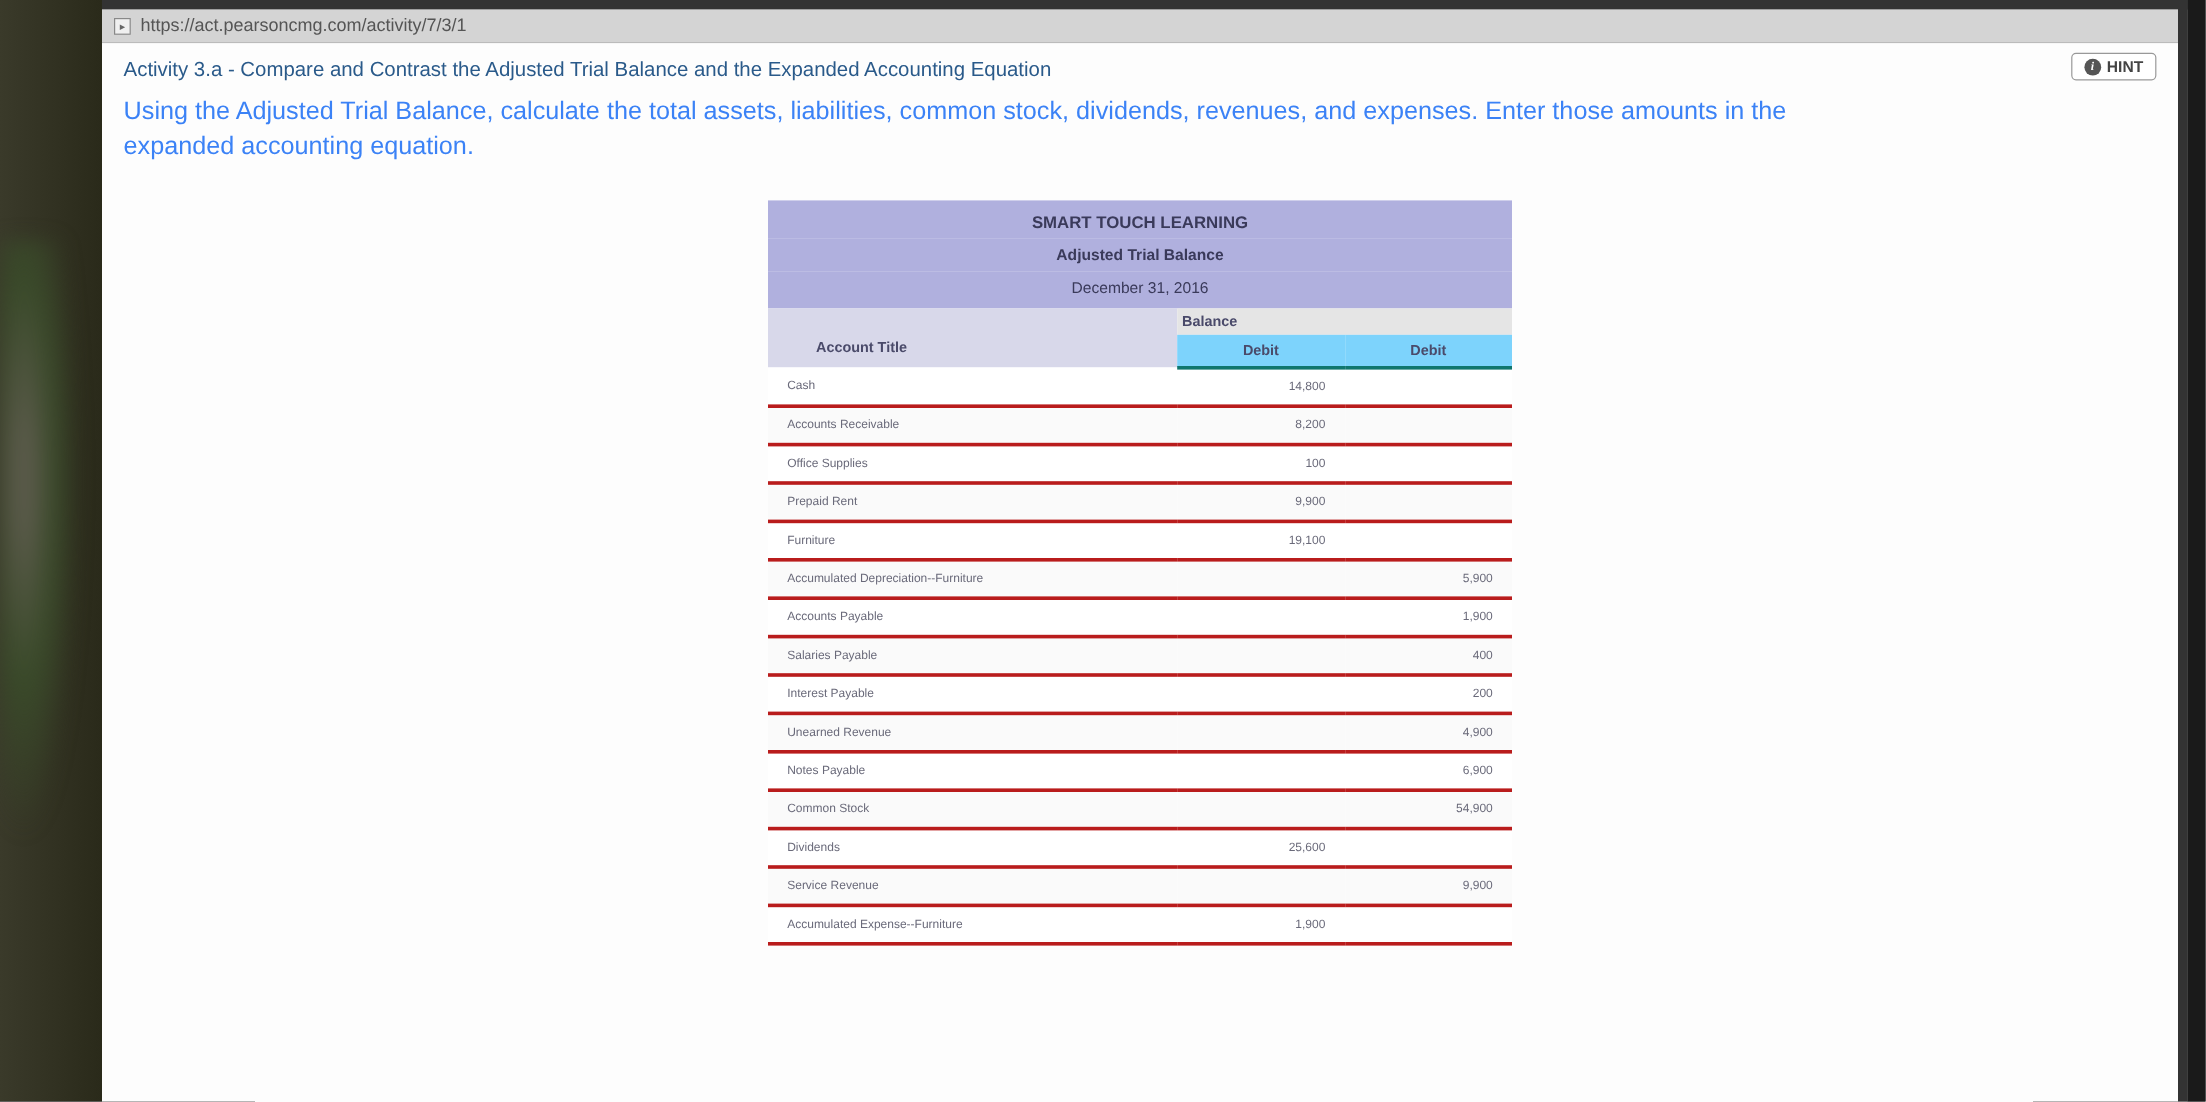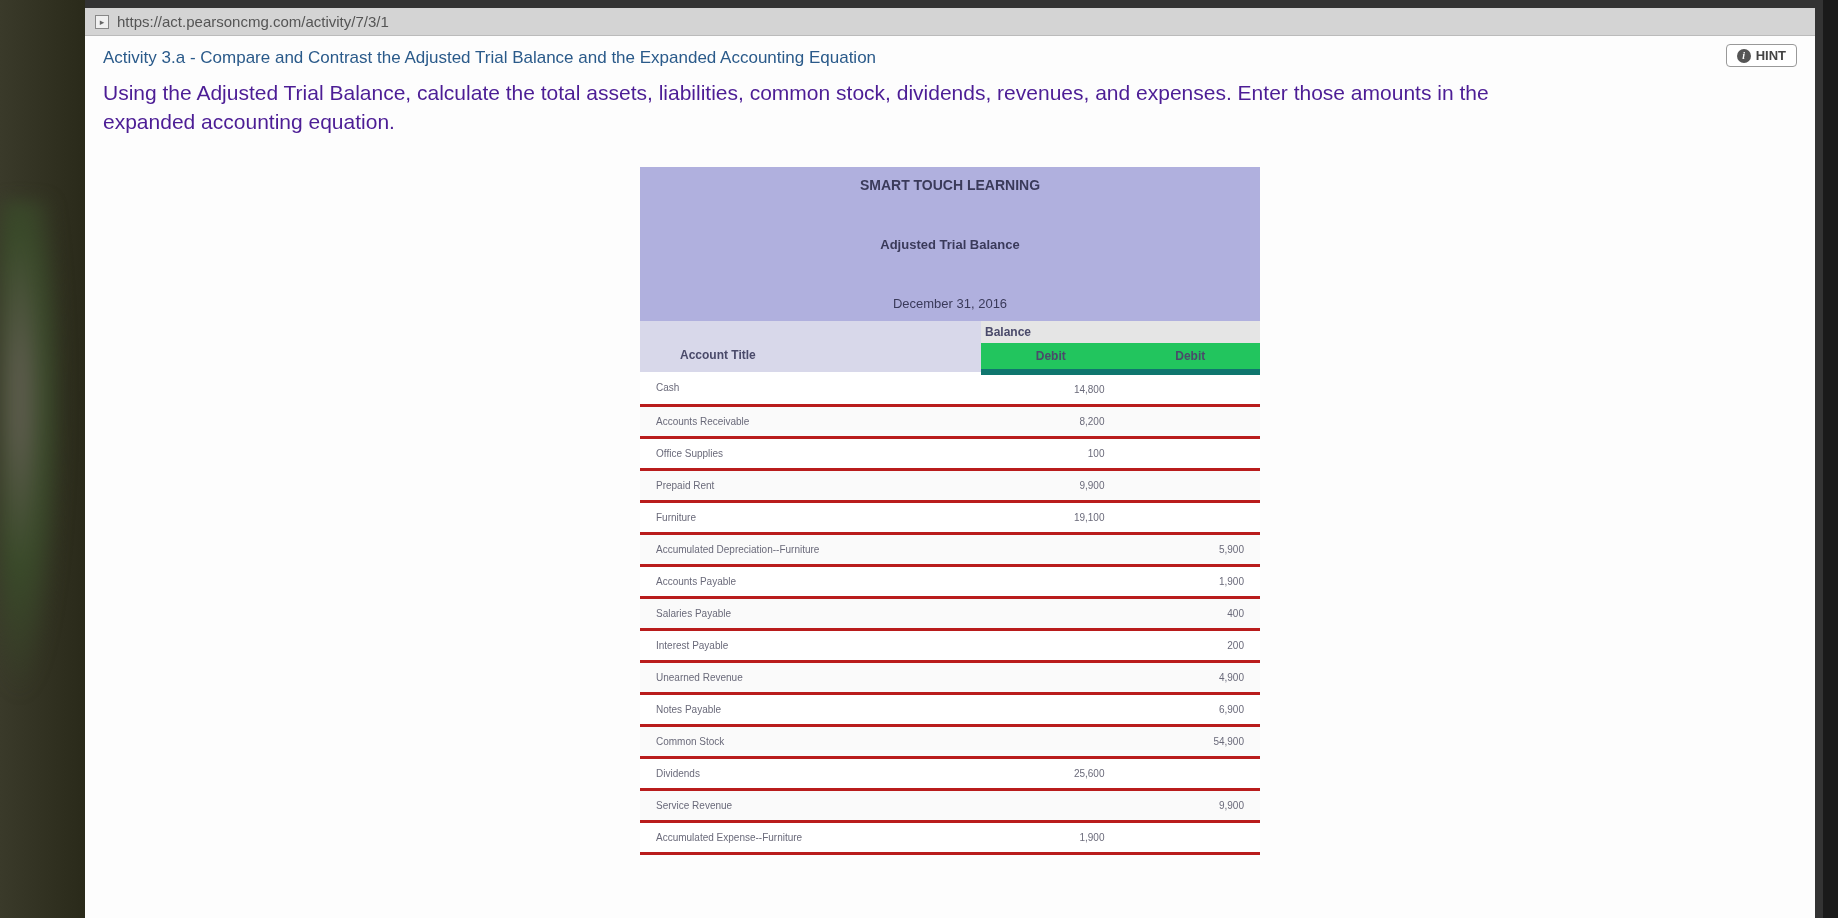--- a/index.html
+++ b/index.html
@@ -99,67 +99,67 @@
       color: #fff;
       display: inline-flex;
       align-items: center;
       justify-content: center;
       font-size: 10px;
       font-weight: bold;
       font-style: italic;
       font-family: Georgia, serif;
     }
     .instructions {
-      color: #4c1d95;
+      color: #3b82f6;
       font-size: 21px;
       line-height: 1.4;
       margin-bottom: 30px;
       max-width: 1400px;
     }
     .trial-table-wrapper {
       display: flex;
       justify-content: center;
     }
     .trial-table {
       width: 620px;
       border-collapse: collapse;
       background: #fff;
     }
     .table-header-block {
       background: #b0b0de;
       text-align: center;
     }
     .table-header-block td {
-      padding: 22px;
+      padding: 6px;
     }
     .company-name {
       font-weight: bold;
       color: #3a3a5a;
       font-size: 14px;
       padding-top: 10px !important;
     }
     .report-name {
       font-weight: bold;
       color: #3a3a5a;
       font-size: 13px;
     }
     .report-date {
       font-weight: normal;
       color: #3a3a5a;
       font-size: 13px;
       padding-bottom: 10px !important;
     }
     .col-header-row td, .col-header-row th {
-      background: #22c55e;
+      background: #7dd3fc;
       color: #4a4a6a;
       font-size: 12px;
       font-weight: bold;
       text-align: center;
       padding: 6px 10px;
-      border-bottom: 6px solid #0f766e;
+      border-bottom: 3px solid #0f766e;
     }
     .balance-header {
       background: #e5e5e5;
       color: #4a4a6a;
       font-size: 12px;
       font-weight: bold;
       text-align: left;
       padding: 4px;
     }
     .account-col {

